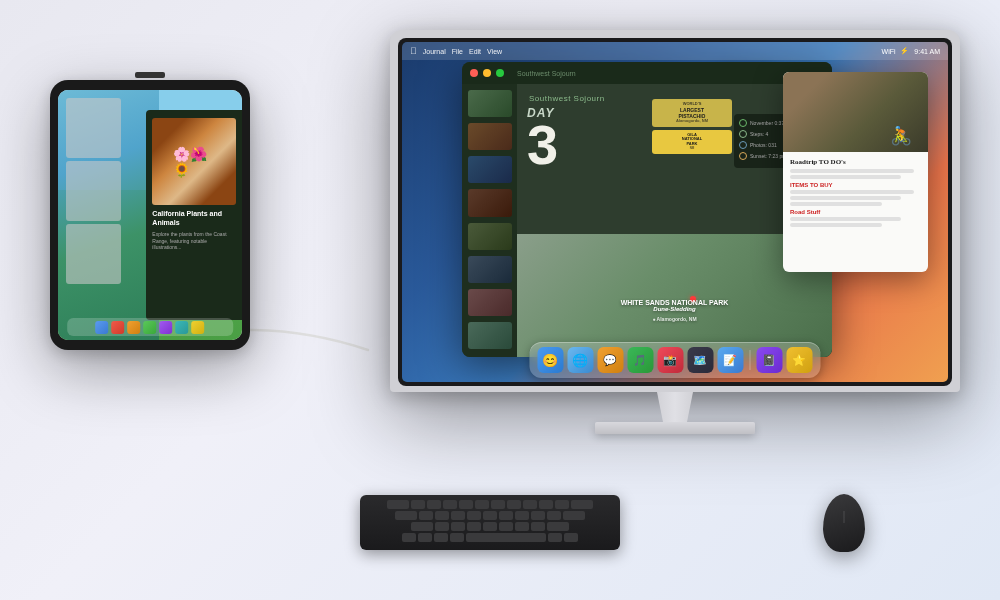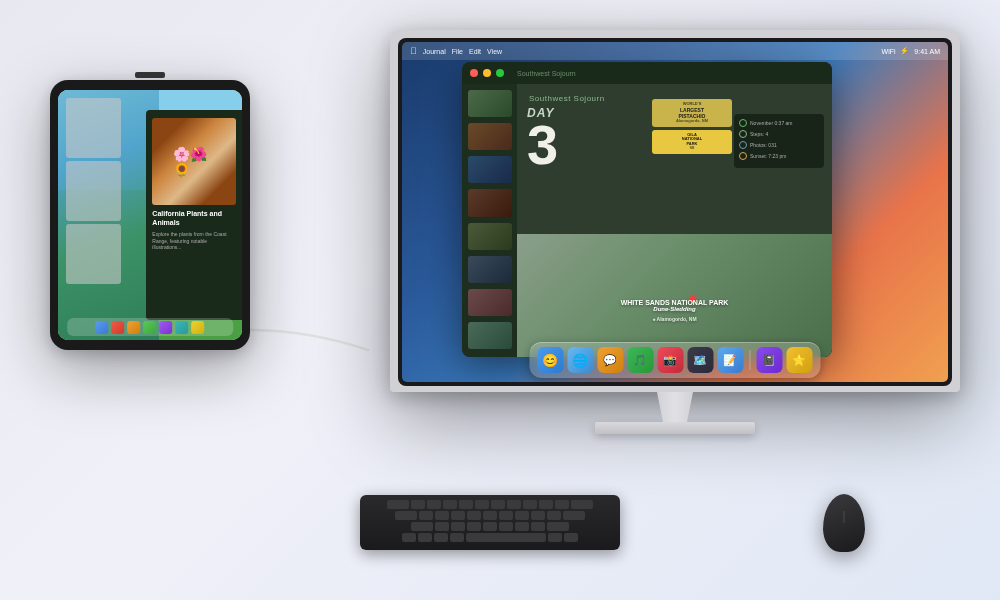--- a/index.html
+++ b/index.html
@@ -771,20 +771,35 @@
                   <div class="journal-map-text">
                     <div style="font-size:7px;font-weight:700;">WHITE SANDS NATIONAL PARK</div>
                     <div style="font-size:6px;font-style:italic;">Dune-Sledding</div>
                     <div style="font-size:5px;margin-top:4px;opacity:0.8;">● Alamogordo, NM</div>
                   </div>
                 </div>
               </div>
             </div>
           </div>
 
+          <div class="notes-panel">
+            <div class="notes-img-top"></div>
+            <div class="notes-content">
+              <div class="notes-title">Roadtrip TO DO's</div>
+              <div class="notes-line long"></div>
+              <div class="notes-line med"></div>
+              <div class="notes-section">ITEMS TO BUY</div>
+              <div class="notes-line long"></div>
+              <div class="notes-line med"></div>
+              <div class="notes-line short"></div>
+              <div class="notes-section">Road Stuff</div>
+              <div class="notes-line med"></div>
+              <div class="notes-line short"></div>
+            </div>
+          </div>
 
           <div class="macos-dock">
             <div class="dock-app blue">
                 <span style="font-size:13px;">😊</span>
               </div>
             <div class="dock-app" style="background:linear-gradient(135deg,#6ab8f0,#3a8ad0);">
                 <span style="font-size:13px;">🌐</span>
               </div>
             <div class="dock-app" style="background:linear-gradient(135deg,#f0a030,#d08010);">
                 <span style="font-size:11px;">💬</span>

